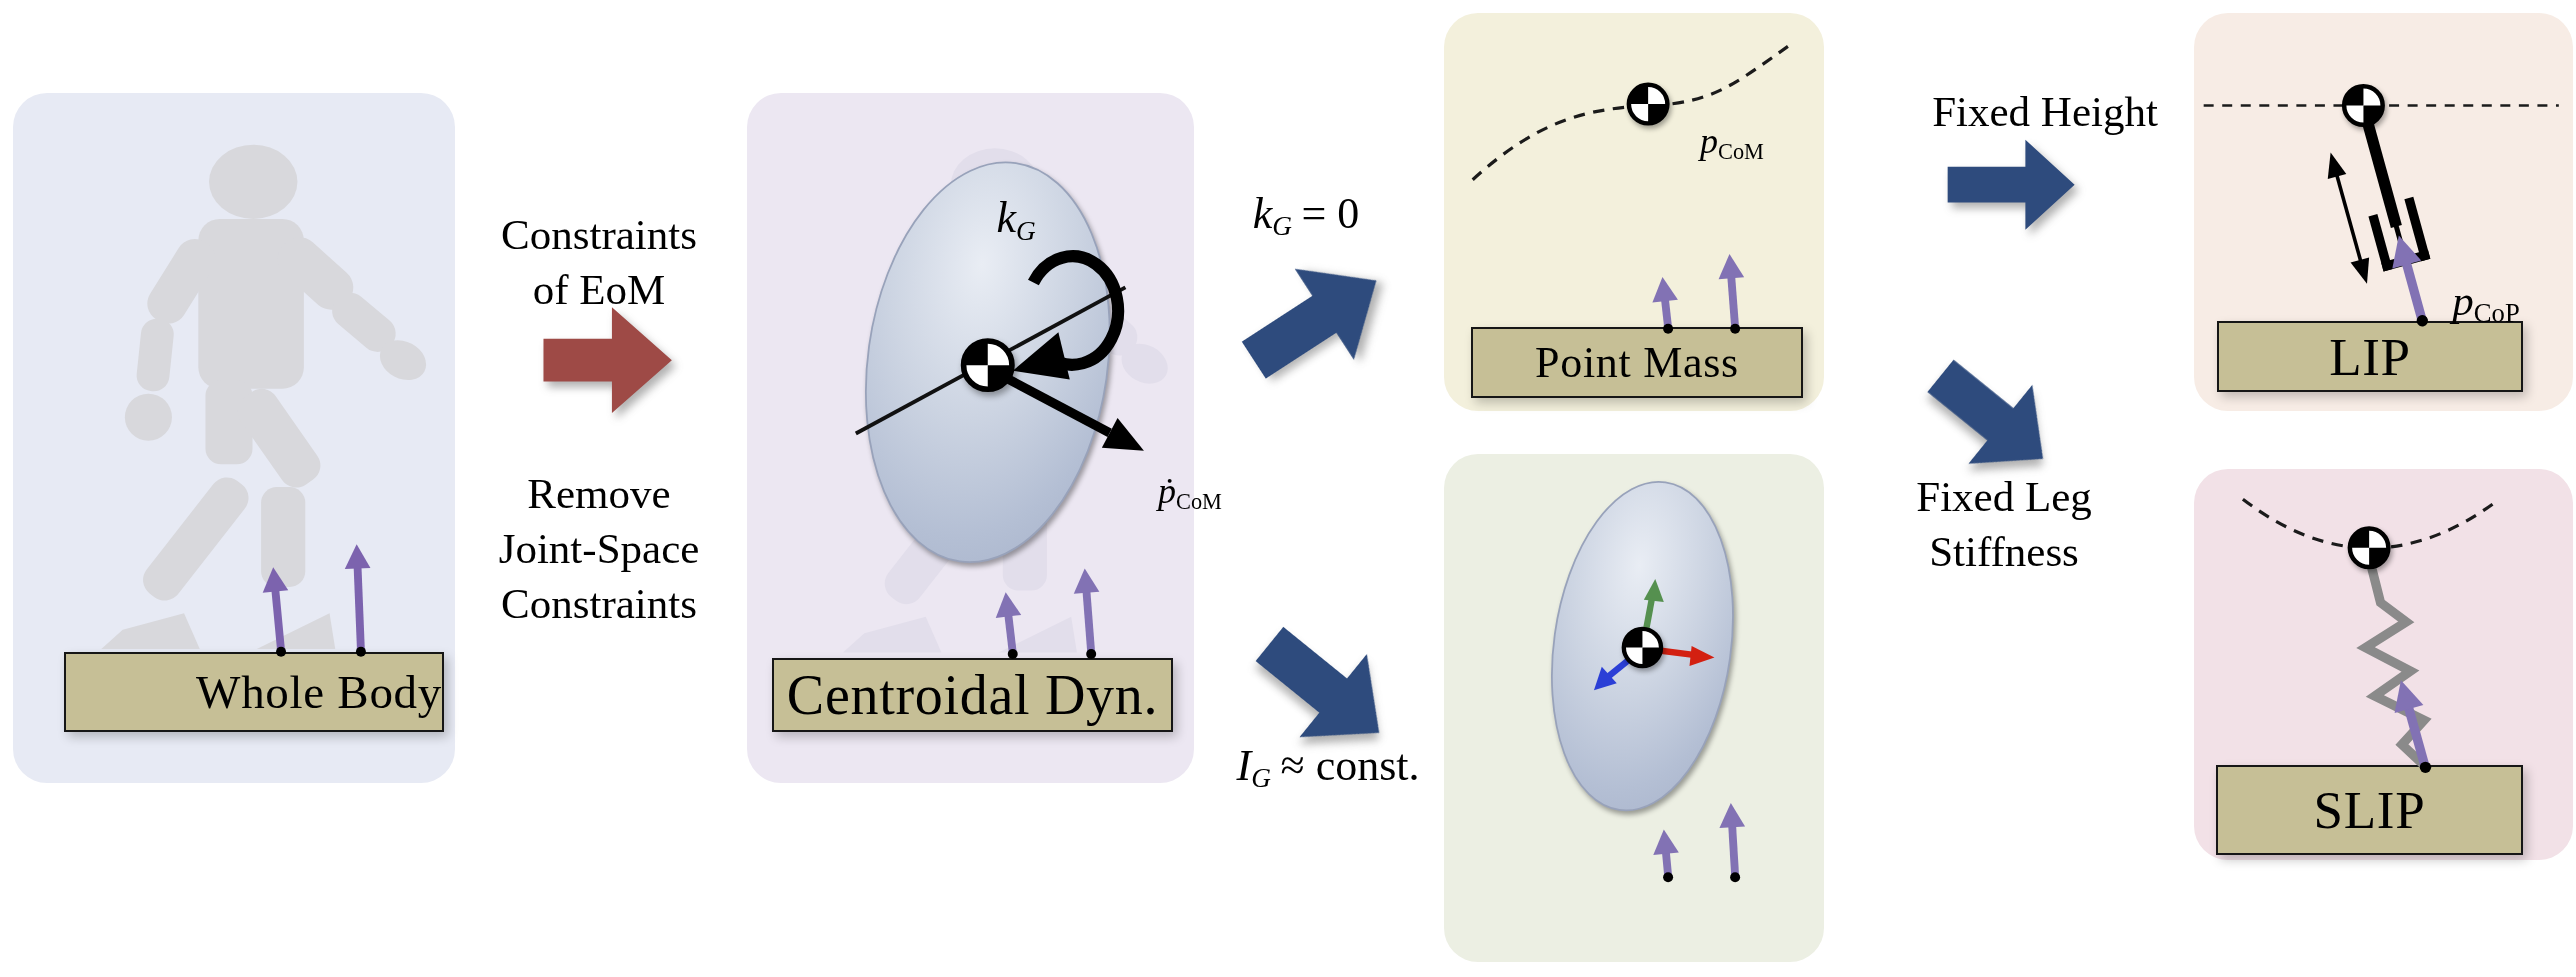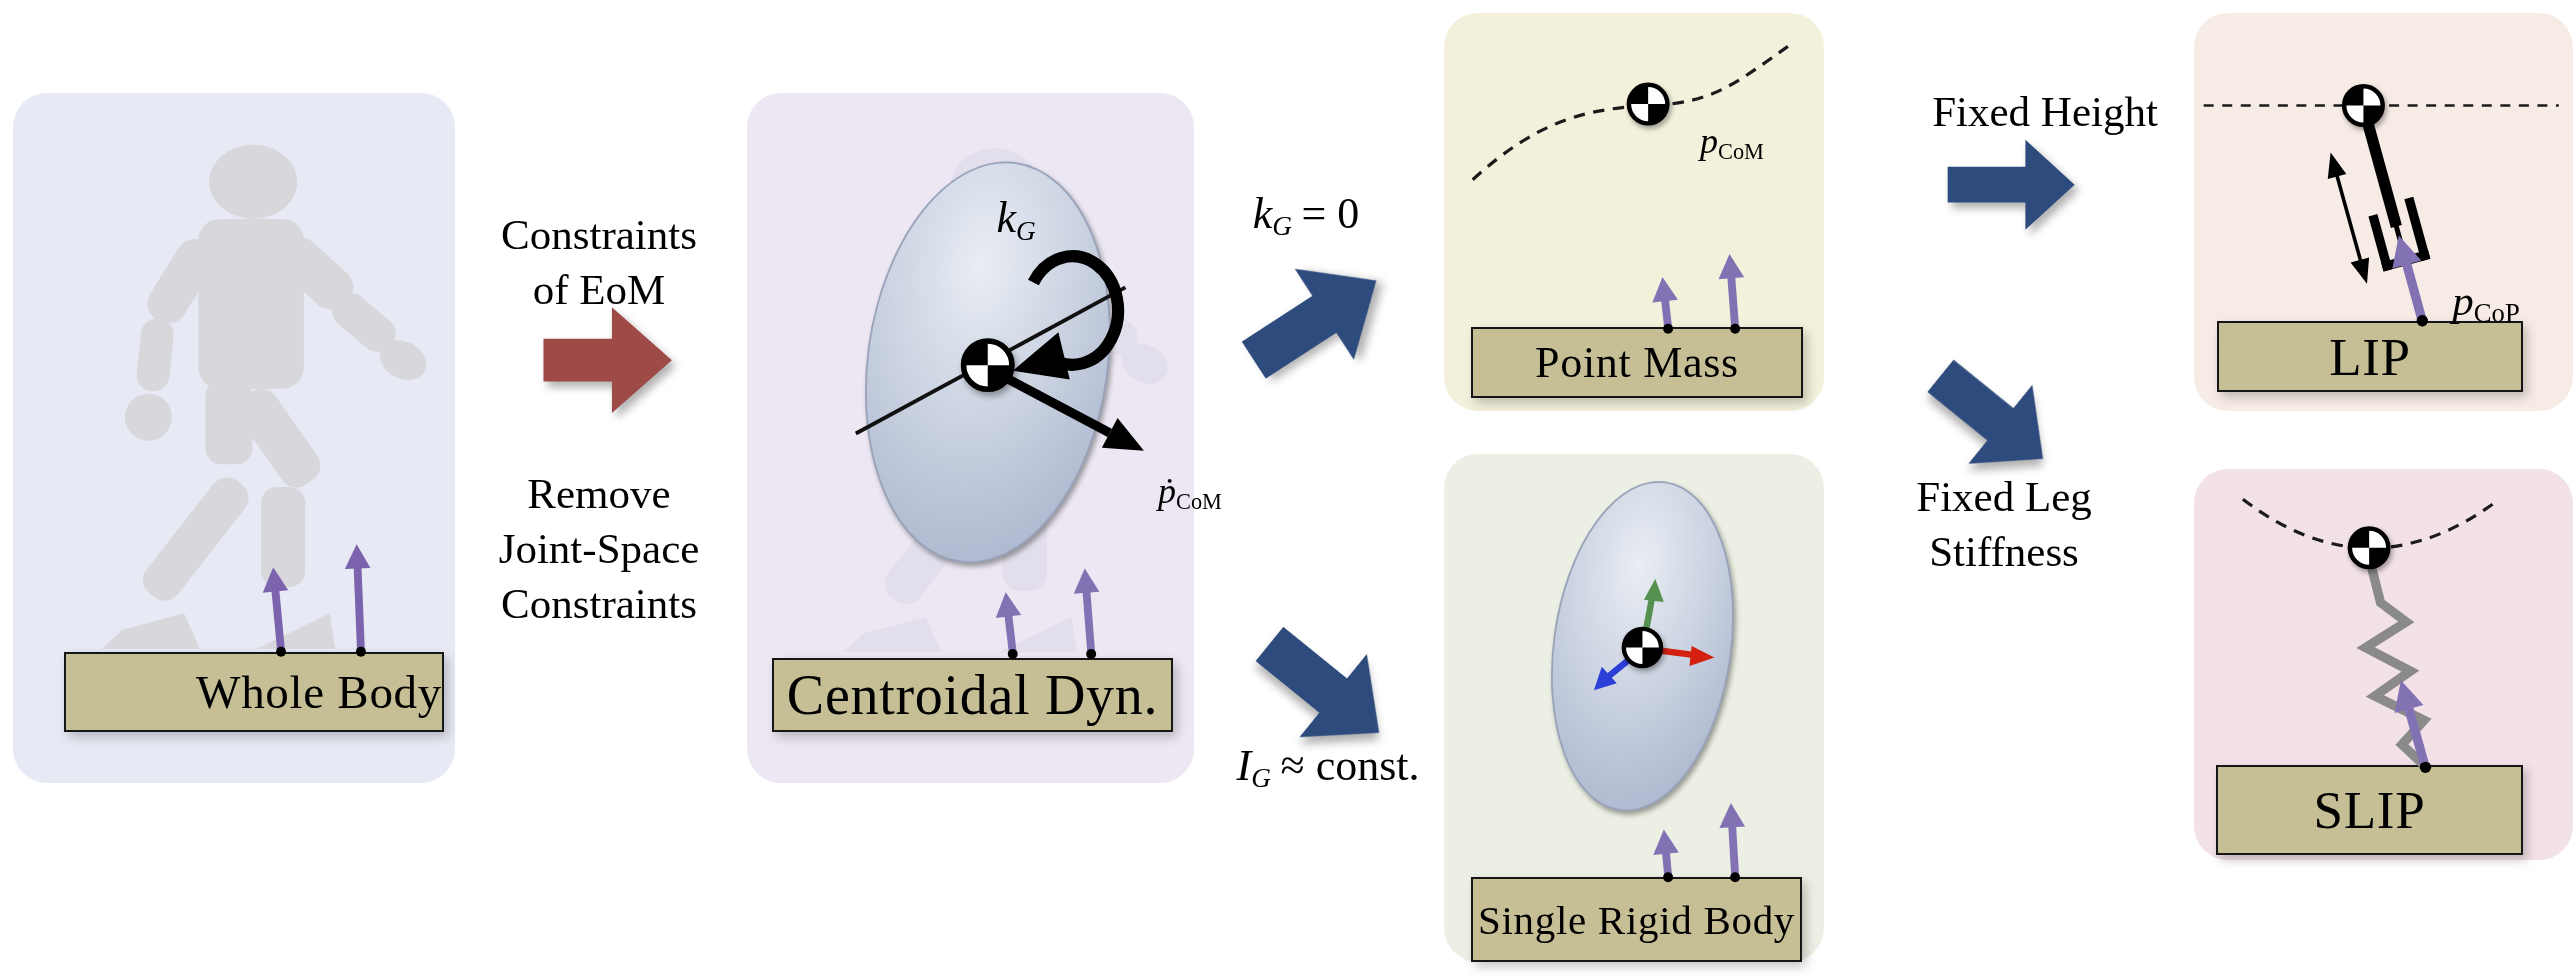--- a/index.html
+++ b/index.html
@@ -53,23 +53,20 @@
 
   <div class="gbox gb-wb">
       <span>Whole Body</span>
     </div>
   <div class="gbox gb-cd">
       <span>Centroidal Dyn.</span>
     </div>
   <div class="gbox gb-pm">
       <span>Point Mass</span>
     </div>
-  <div class="gbox gb-srb">
-      <span>Single Rigid Body</span>
-    </div>
   <div class="gbox gb-lip">
       <span>LIP</span>
     </div>
   <div class="gbox gb-slip">
       <span>SLIP</span>
     </div>
 
   <svg class="layer" width="2576" height="977" viewBox="0 0 3612 1370">
     <defs>
       <radialGradient id="ellGrad" cx="42%" cy="26%" r="85%">

